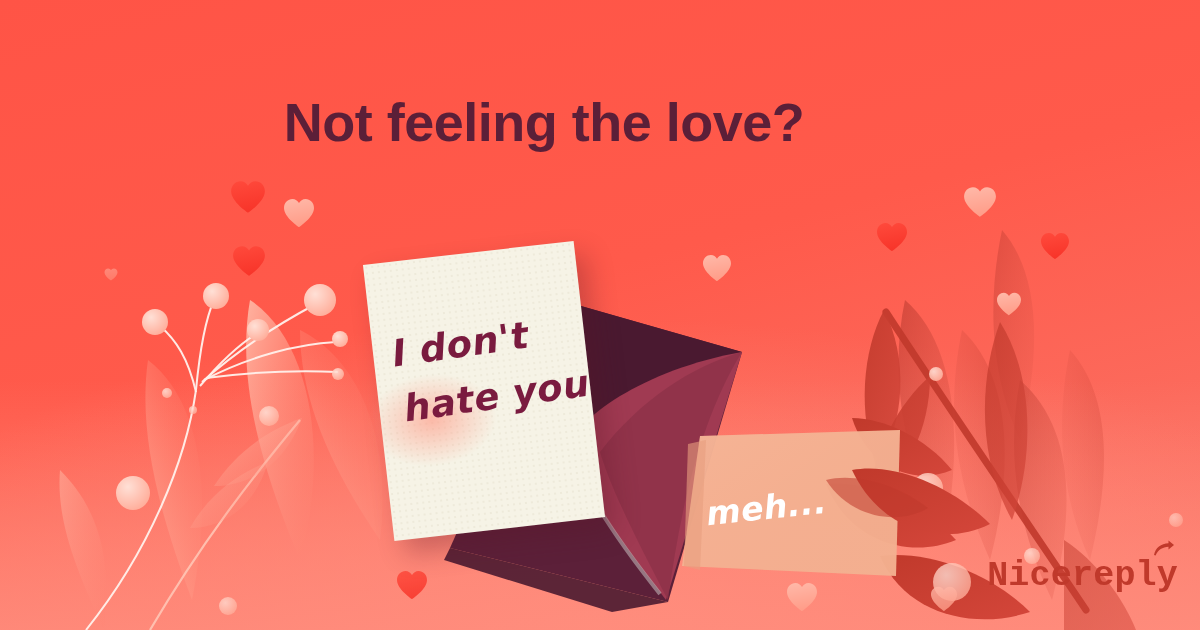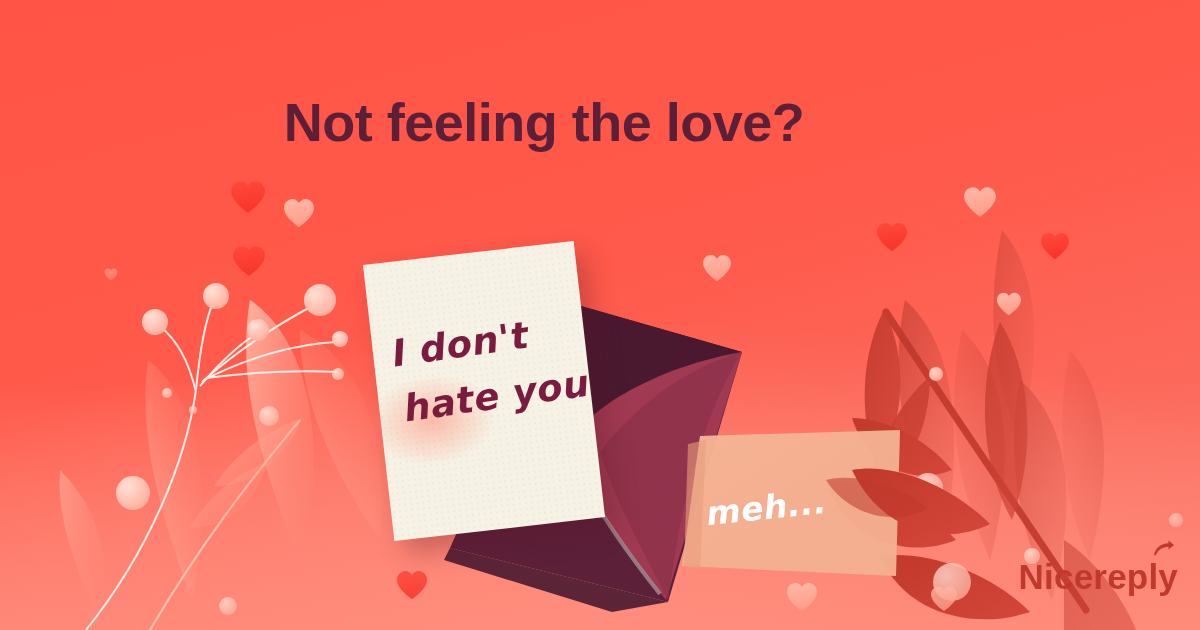--- a/index.html
+++ b/index.html
@@ -73,21 +73,21 @@
     transform:rotate(-6deg);
     z-index:27;
   }
 
   
   #logo{
     position:absolute;right:22px;bottom:36px;
     z-index:60;display:flex;align-items:flex-end;
   }
   #logo-text{
-    font-family:Liberation Sans, sans-serif;
+    font-family:Liberation Mono, monospace;
     font-weight:bold;font-size:35px;color:#C0392B;
     letter-spacing:.2px;line-height:1;
     position:relative;
   }
   #logo-arrow{
     position:absolute;right:3px;top:-19px;width:24px;height:18px;
   }
 </style>
 </head>
 <body>

